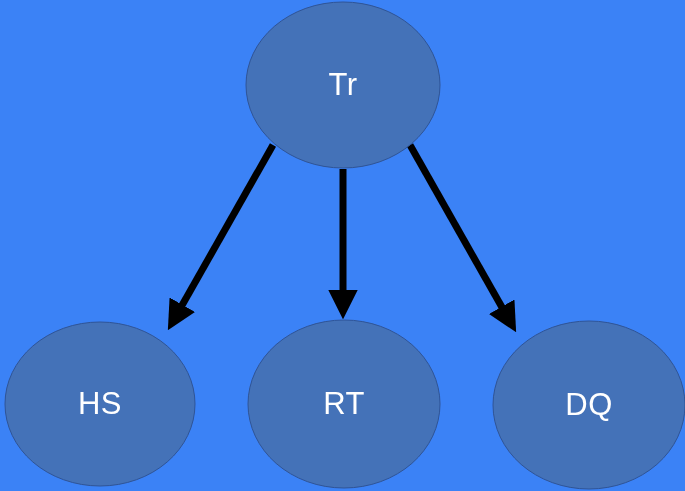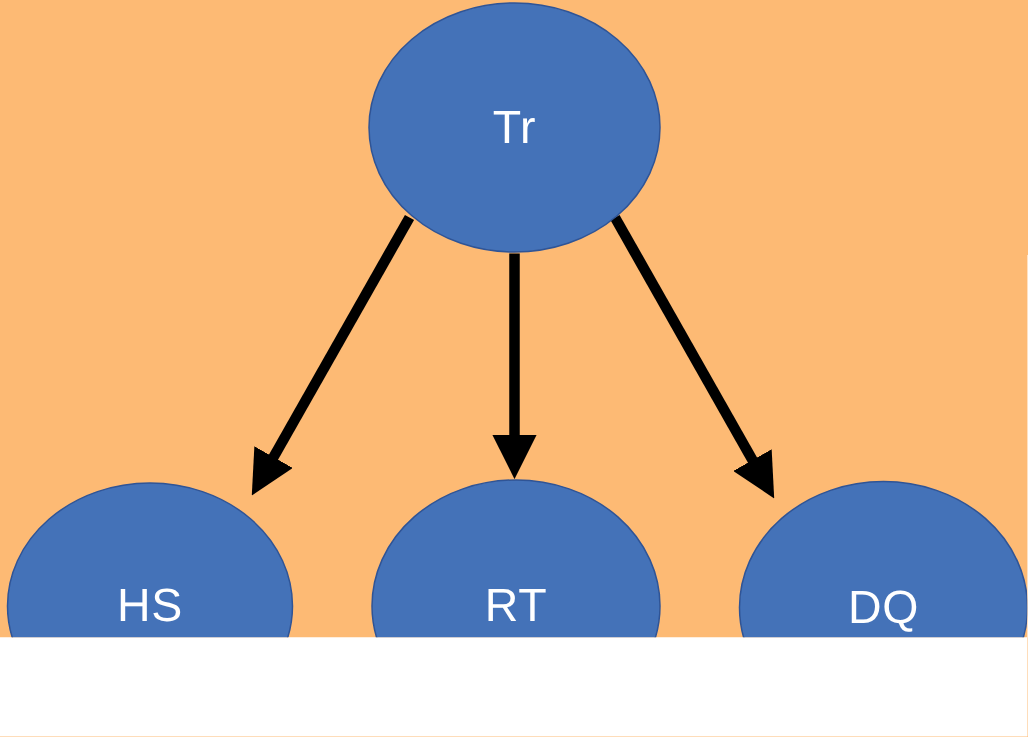--- a/index.html
+++ b/index.html
@@ -7,22 +7,22 @@
     margin: 0;
     padding: 0;
     background: #ffffff;
   }
   body {
     font-family: "Liberation Sans", sans-serif;
   }
   #canvas {
     position: relative;
     width: 685px;
-    height: 425px;
-    background: #fdba74;
+    height: 491px;
+    background: #3b82f6;
     overflow: hidden;
   }
   #diagram-svg {
     position: absolute;
     top: 0;
     left: 0;
     width: 685px;
     height: 491px;
     display: block;
   }

